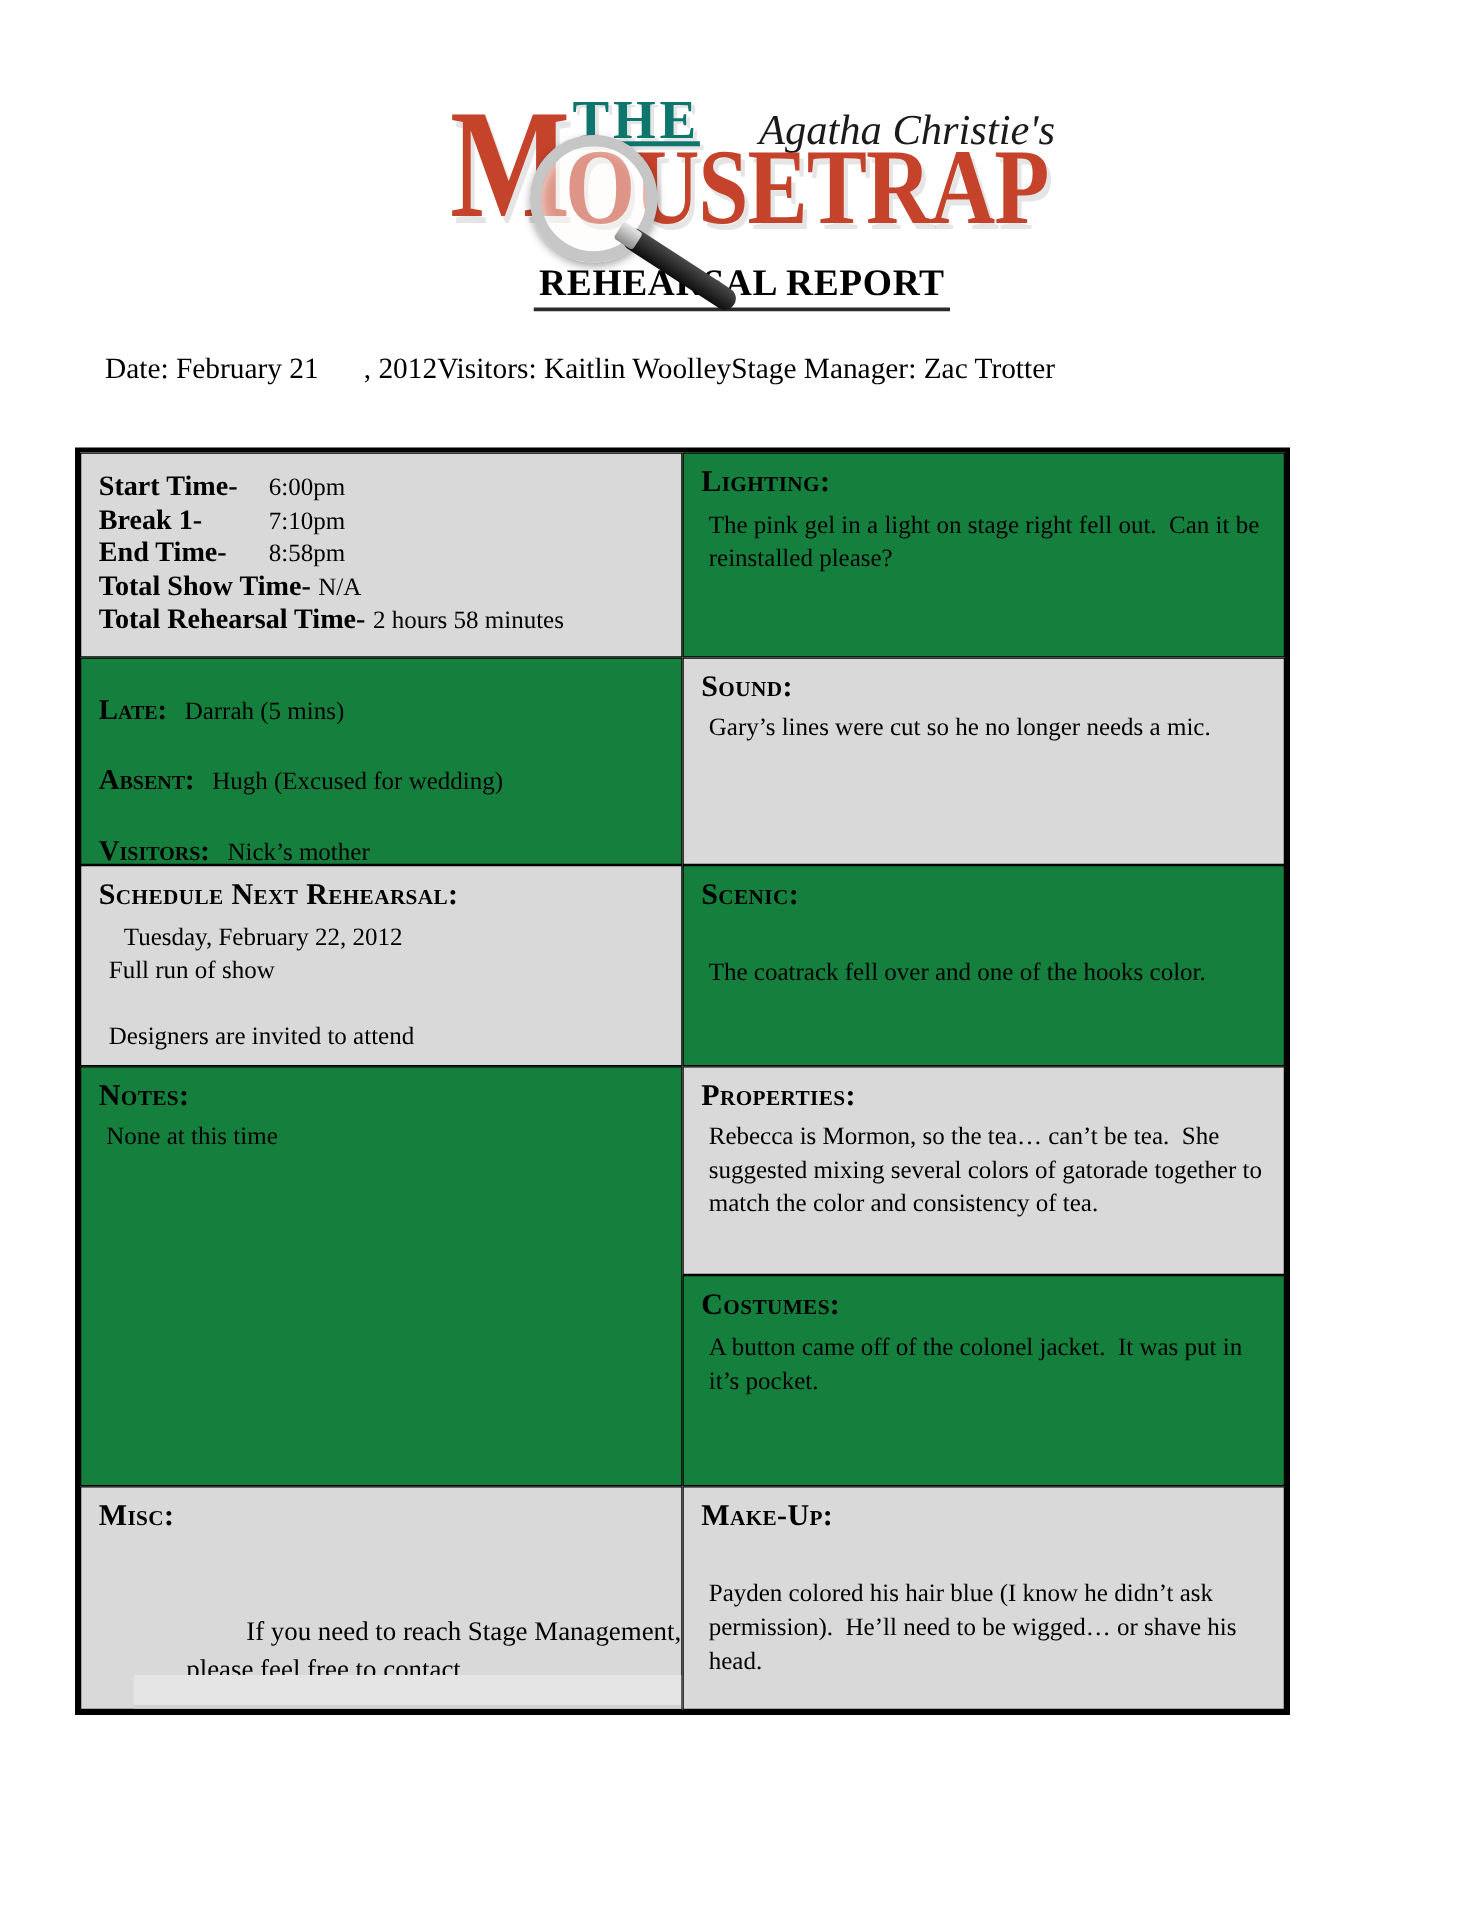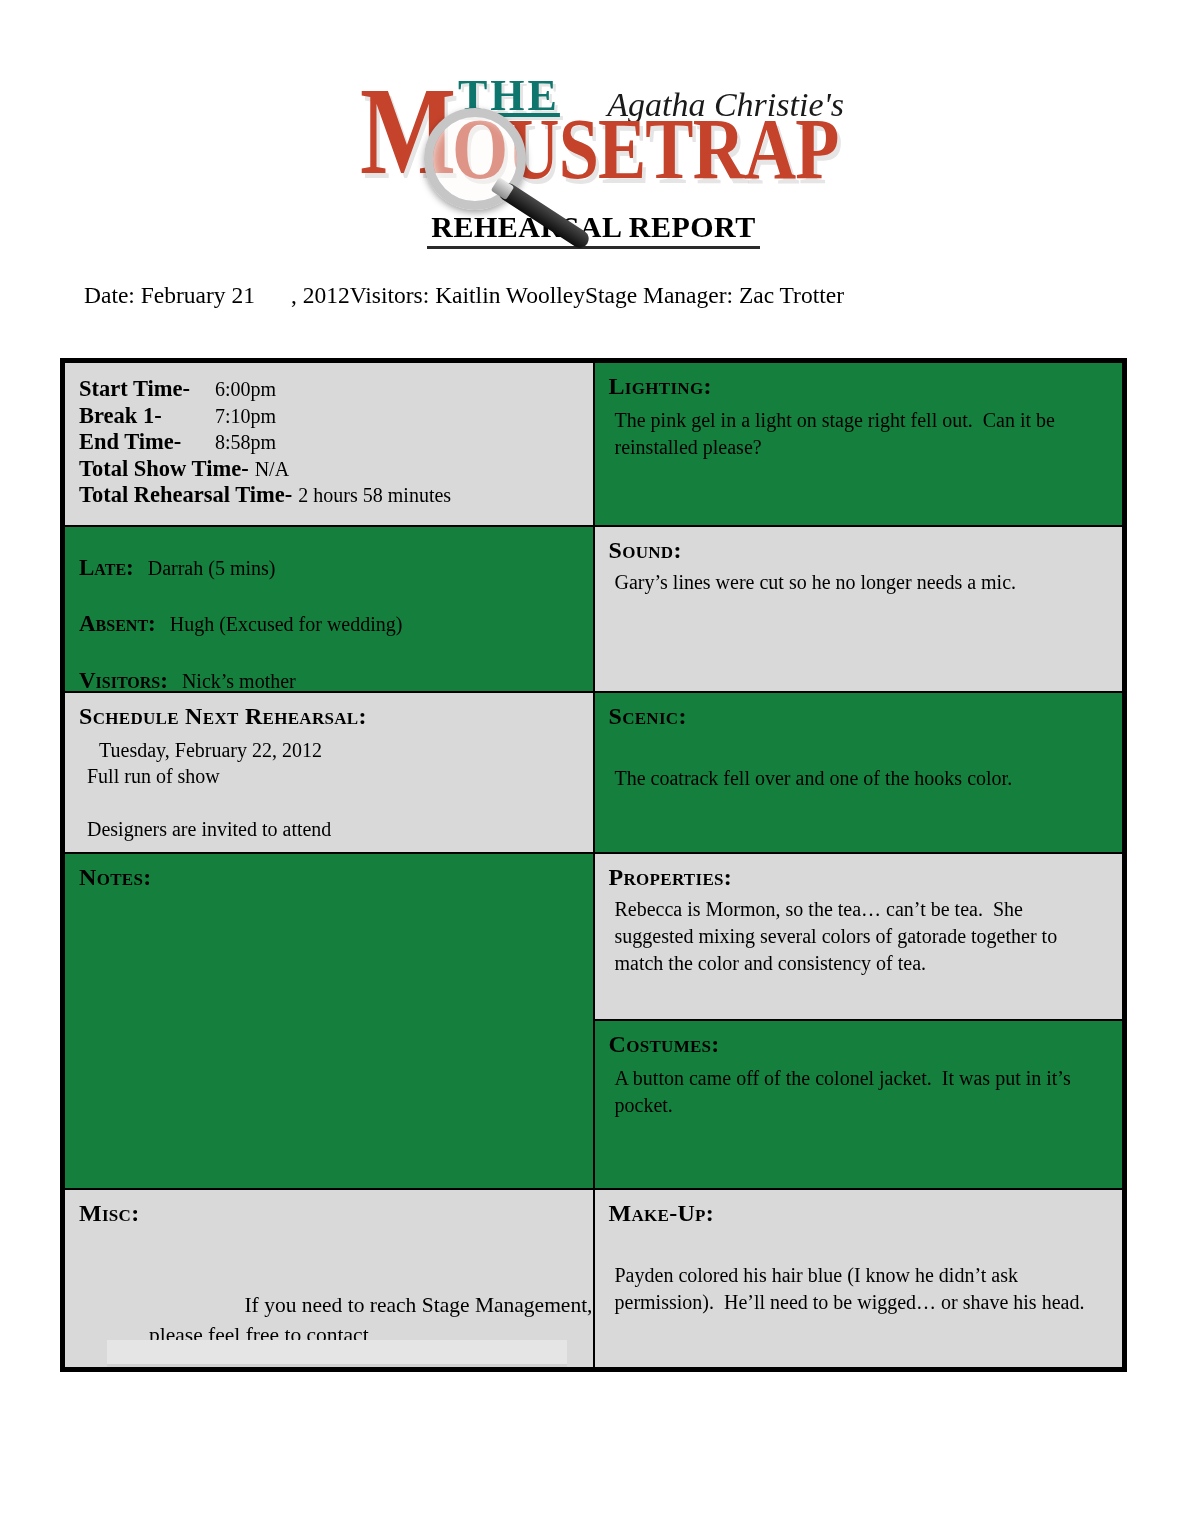--- a/index.html
+++ b/index.html
@@ -29,21 +29,21 @@
   .report-title-wrap{position:absolute;top:210px;left:0;width:100%;text-align:center;}
   .report-title{display:inline-block;font-size:30px;font-weight:bold;letter-spacing:0.5px;
         border-bottom:3px solid #2a2a2a;padding:0 4px 2px 4px;}
 
   
   .meta{position:absolute;top:282px;left:0;right:0;display:flex;justify-content:flex-start;
         padding:0 84px;font-size:23.5px;}
   .date-gap{display:inline-block;width:36px;}
 
   
-  .report-table{position:absolute;left:60px;top:358px;width:1067px;height:1014px;
+  .report-table{position:absolute;left:60px;top:358px;width:972px;height:1014px;
         display:grid;grid-template-columns:1fr 1fr;
         grid-template-rows:164px 166px 161px 167px 169px 179px;
         border:4px solid #000;box-sizing:border-box;}
   .cell{border:1.5px solid #000;box-sizing:border-box;padding:10px 16px 10px 14px;overflow:hidden;position:relative;}
   .gray{background:#d9d9d9;}
   .white{background:#15803d;}
   .span2{grid-row:span 2;}
 
   .cell-header{font-weight:bold;font-variant:small-caps;font-size:24px;letter-spacing:0.3px;line-height:1.1;}
   .cell-body{font-size:20px;line-height:1.33;white-space:pre-wrap;padding-left:6px;margin-top:8px;}
@@ -147,20 +147,21 @@
       <div class="sched-line">Designers are invited to attend</div>
     </div>
 
     <div class="cell white">
       <div class="cell-header">Scenic:</div>
       <div class="cell-body mt-blank">The coatrack fell over and one of the hooks color.</div>
     </div>
 
     <div class="cell white span2">
       <div class="cell-header">Notes:</div>
+      <div class="cell-body mt-small">None at this time</div>
     </div>
 
     <div class="cell gray">
       <div class="cell-header">Properties:</div>
       <div class="cell-body mt-small">Rebecca is Mormon, so the tea… can’t be tea.  She suggested mixing several colors of gatorade together to match the color and consistency of tea.</div>
     </div>
 
     <div class="cell white">
       <div class="cell-header">Costumes:</div>
       <div class="cell-body">A button came off of the colonel jacket.  It was put in it’s pocket.</div>

